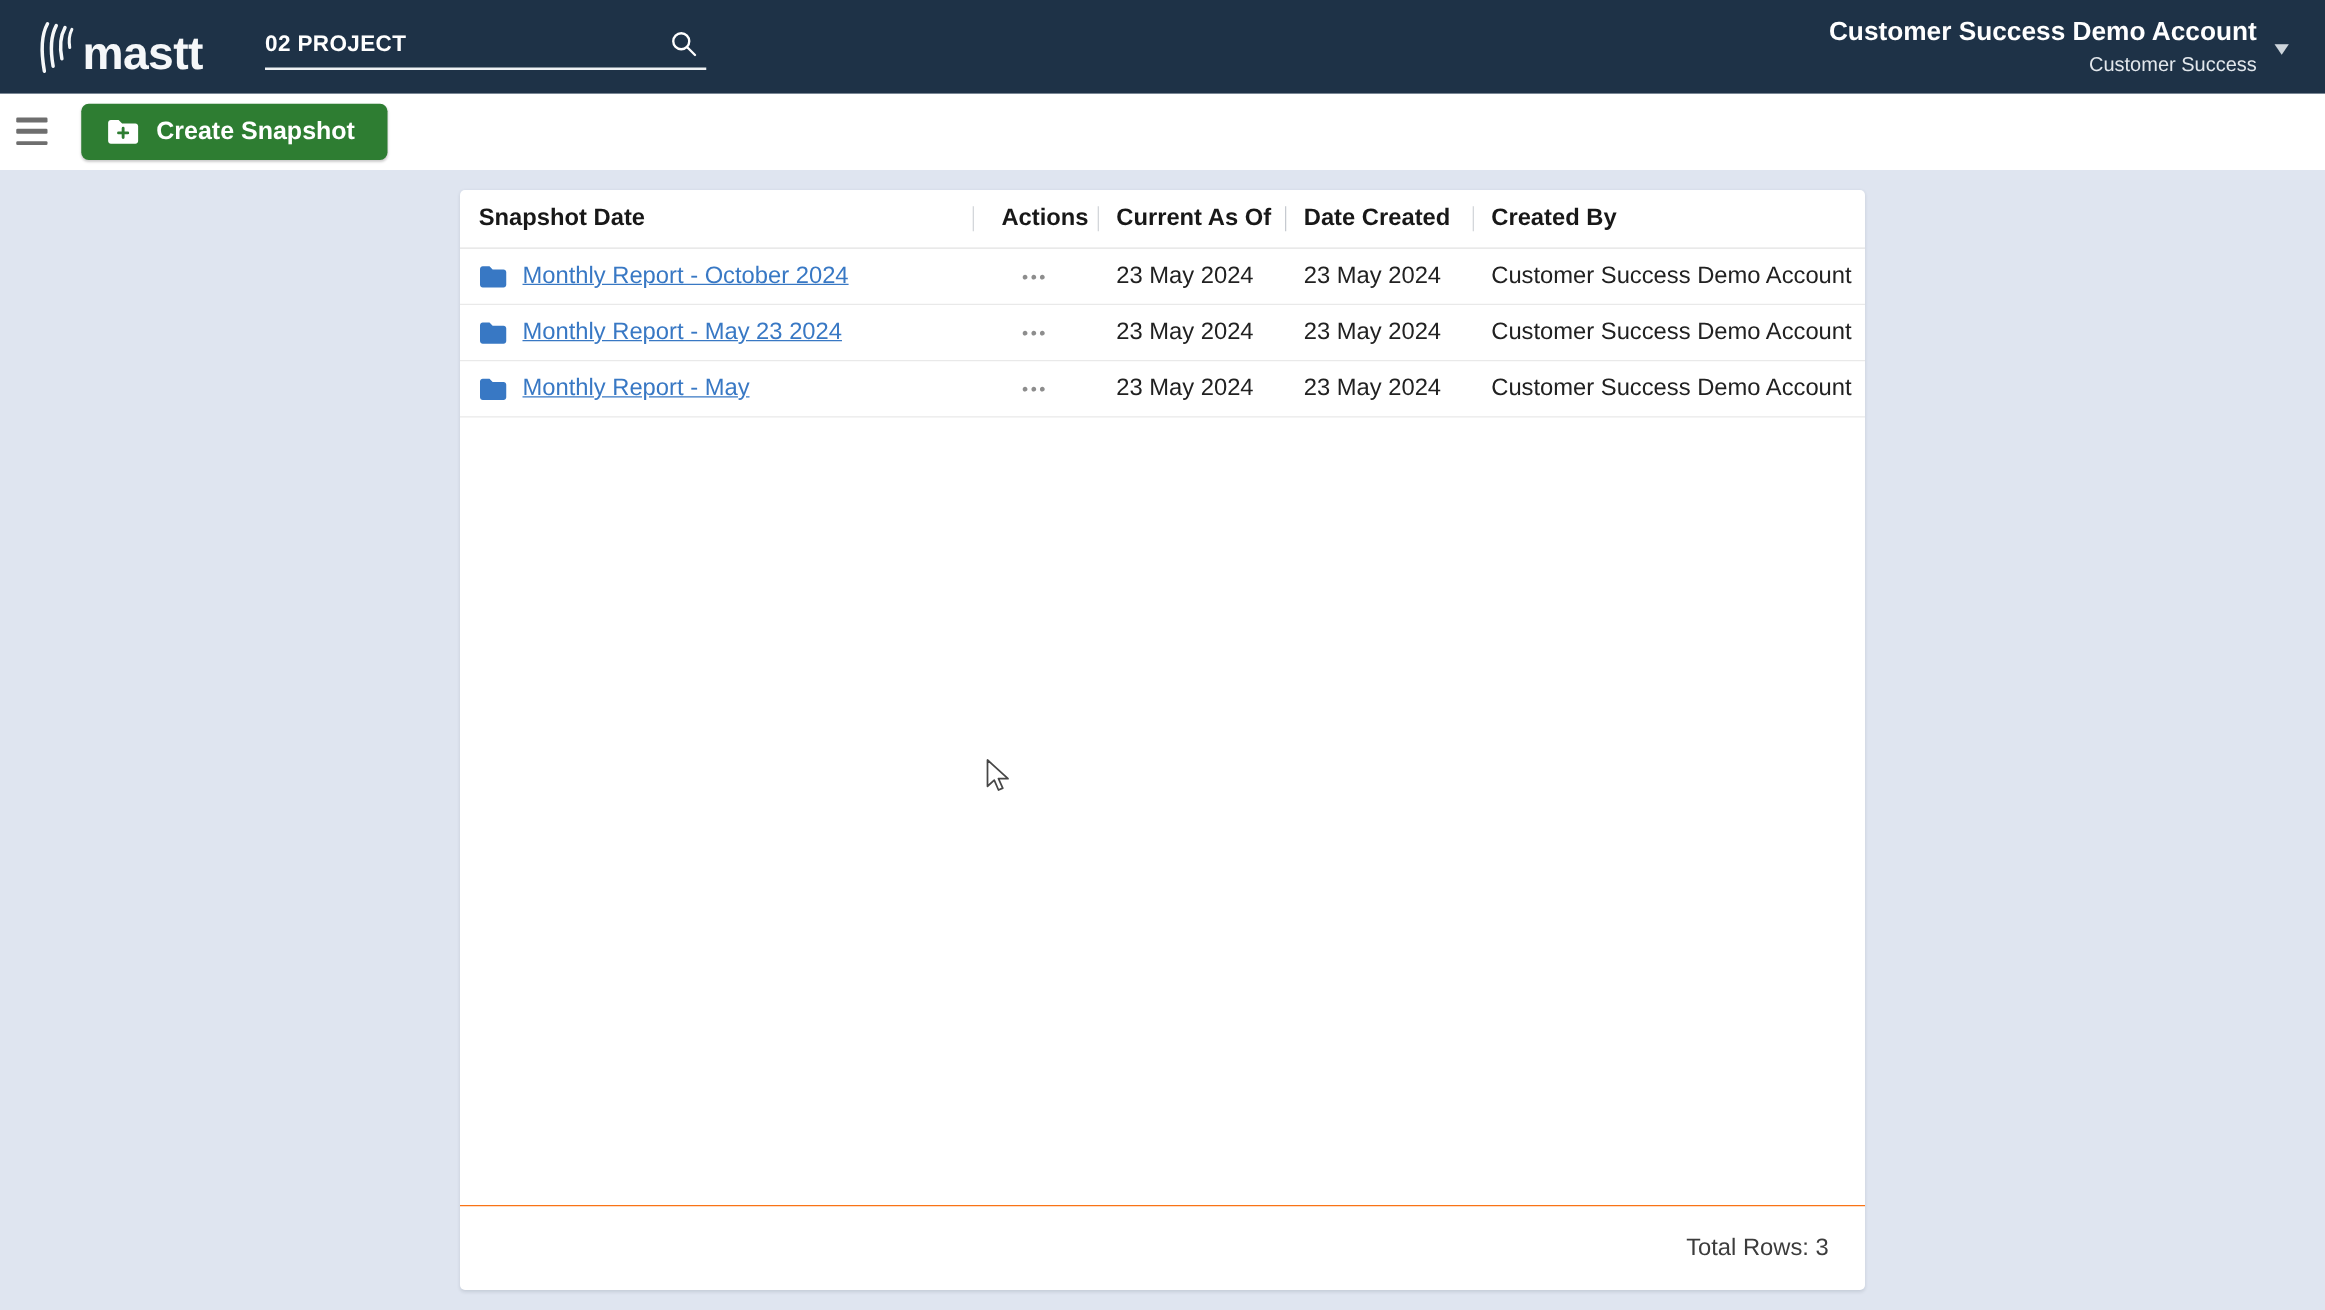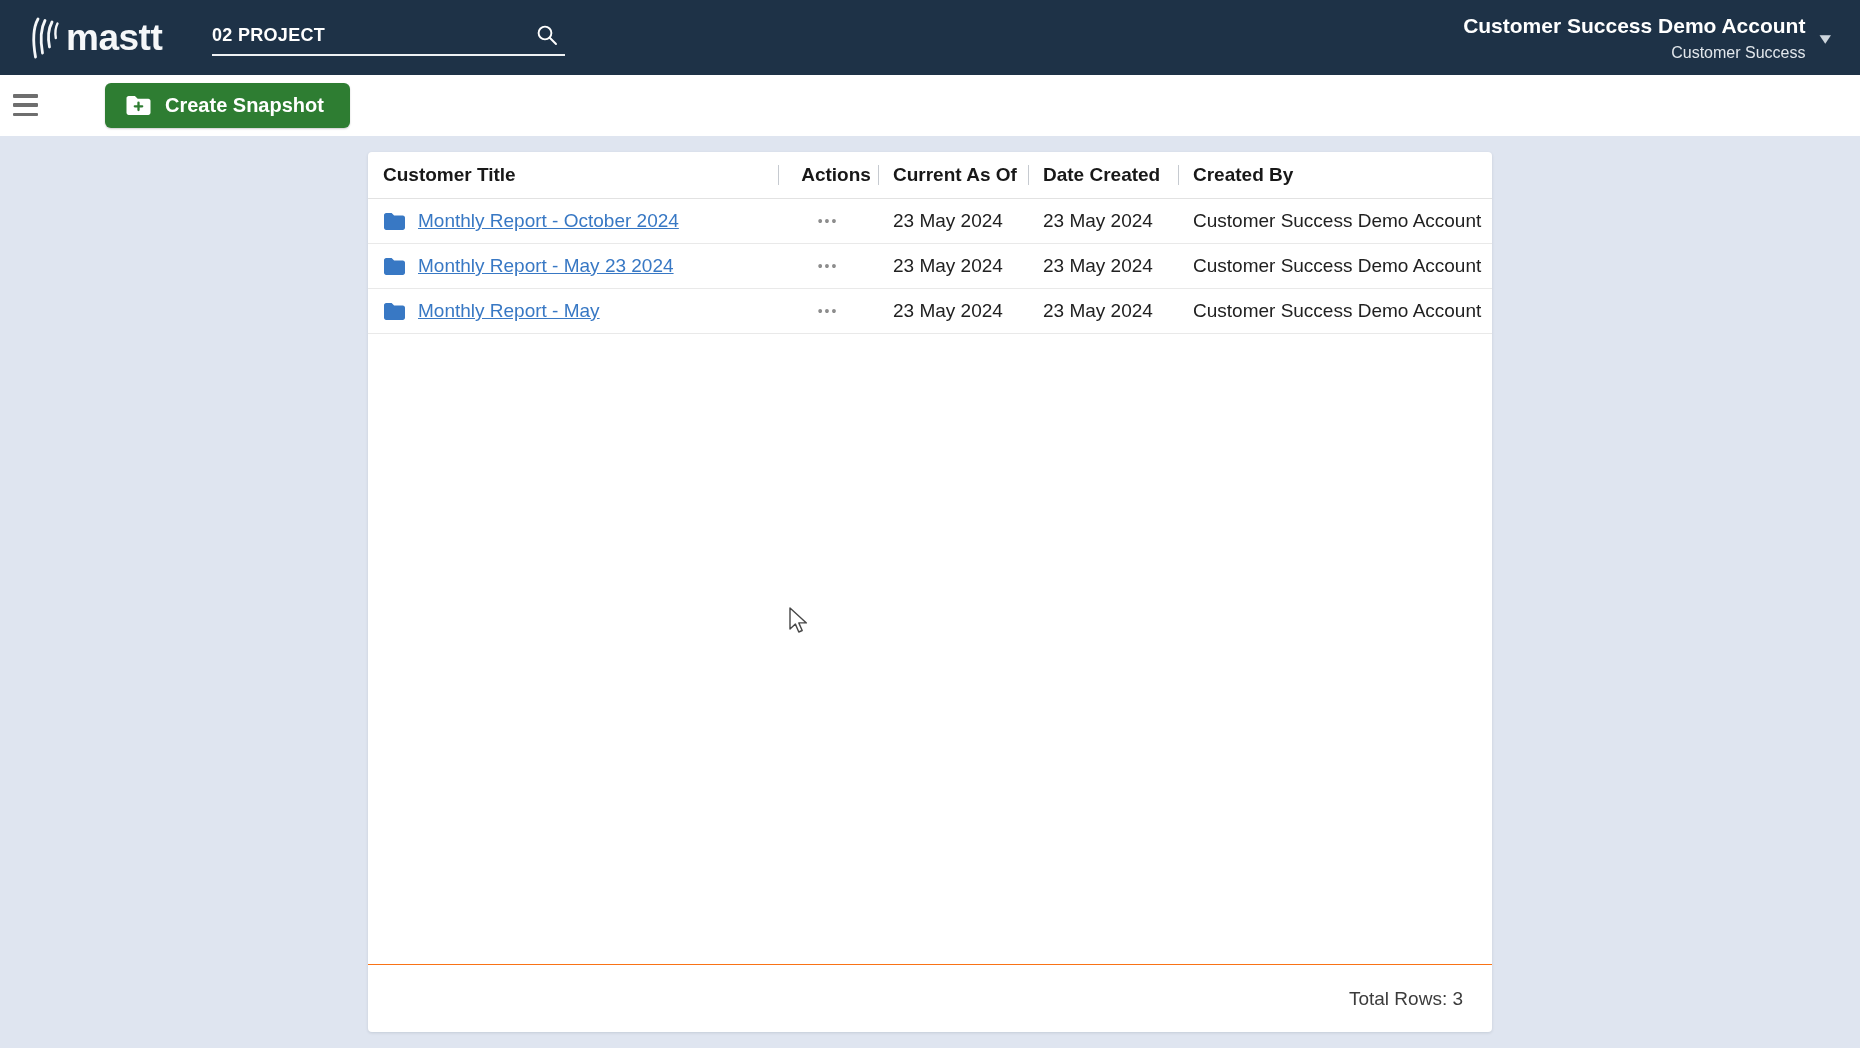--- a/index.html
+++ b/index.html
@@ -2,36 +2,36 @@
 <html><head>
 <meta charset="utf-8">
 <style>
   * { margin:0; padding:0; box-sizing:border-box; }
   html,body { width:1860px; height:1048px; }
   body { font-family:"Liberation Sans","DejaVu Sans",sans-serif; overflow:hidden; }
   .stage { position:relative; width:1860px; height:1048px; background:#dfe5f0; overflow:hidden; }
 
   
   .topbar { position:absolute; top:0; left:0; width:100%; height:75px; background:#1e3247; display:flex; align-items:center; }
-  .logo { display:flex; align-items:center; margin-left:28px; gap:6px; }
+  .logo { display:flex; align-items:flex-end; margin-left:28px; gap:6px; }
   .logo-text { color:#f5f7f9; font-size:37px; font-weight:bold; letter-spacing:-0.5px; line-height:1; }
   .search-wrap { position:absolute; left:212px; top:18px; width:353px; height:38px; border-bottom:2px solid #eef1f4; }
   .search-input { width:300px; height:34px; background:transparent; border:none; outline:none; color:#ffffff; font-size:18px; font-family:inherit; letter-spacing:0.3px;font-weight:bold; }
   .search-icon { position:absolute; right:6px; top:5px; width:24px; height:24px; cursor:pointer; }
   .account { position:absolute; right:30px; top:0; height:75px; display:flex; align-items:center; gap:16px; cursor:pointer; }
   .account-texts { display:flex; flex-direction:column; align-items:flex-end; }
   .account-name { color:#ffffff; font-size:21px; font-weight:bold; line-height:1.25; }
   .account-sub { color:#e2e7ec; font-size:16px; margin-top:4px; line-height:1.2; }
   .chevron { color:#cdd5dc; font-size:17px; line-height:1; transform:scaleX(1.35); margin-top:2px; }
 
   
   .toolbar { position:absolute; top:75px; left:0; width:100%; height:61px; background:#ffffff; }
   .menu-btn { position:absolute; left:13px; top:19px; width:25px; height:22px; display:flex; flex-direction:column; justify-content:space-between; cursor:pointer; background:none; border:none; padding:0; }
   .menu-btn span { display:block; width:25px; height:3.5px; background:#6e6e6e; border-radius:1px; }
-  .create-btn { position:absolute; left:65px; top:8px; height:45px; padding:0 26px 0 20px; background:#2e7d32; color:#ffffff; border:none; border-radius:6px; font-size:20px; font-weight:bold; font-family:inherit; display:flex; align-items:center; gap:13px; cursor:pointer; box-shadow:0 1px 2px rgba(0,0,0,0.2);margin-left:40px; }
+  .create-btn { position:absolute; left:65px; top:8px; height:45px; padding:0 26px 0 20px; background:#2e7d32; color:#ffffff; border:none; border-radius:6px; font-size:20px; font-weight:bold; font-family:inherit; display:flex; align-items:center; gap:13px; cursor:pointer; box-shadow:0 1px 2px rgba(0,0,0,0.2); }
 
   
   .content { position:absolute; top:136px; left:0; width:100%; height:912px; background:#dfe5f0; }
   .card { position:absolute; left:368px; top:16px; width:1124px; height:880px; background:#ffffff; border-radius:4px; box-shadow:0 1px 3px rgba(25,39,57,0.13); display:flex; flex-direction:column; overflow:hidden; }
   .grid-row { display:grid; grid-template-columns:410px 100px 150px 150px 1fr; align-items:stretch; }
   .thead { height:47px; border-bottom:1px solid #e2e2e2; flex:0 0 auto; }
   .th { position:relative; display:flex; align-items:center; padding-left:15px; font-size:19px; font-weight:bold; color:#181818; white-space:nowrap; overflow:hidden; }
   .th.sep::before { content:""; position:absolute; left:0; top:50%; transform:translateY(-50%); width:1px; height:20px; background:#c6cad0; }
   .th.center { justify-content:center; padding-left:16px; }
   .tbody { flex:1 1 auto; }
@@ -91,21 +91,21 @@
         <path d="M13.5 8.6 v7.4 M9.8 12.3 h7.4" stroke="#2e7d32" stroke-width="2.3" stroke-linecap="round"></path>
       </svg>
       <span>Create Snapshot</span>
     </button>
   </div>
 
   <main class="content">
     <section class="card">
 
       <div class="thead grid-row">
-        <div class="th">Customer Title</div>
+        <div class="th">Snapshot Date</div>
         <div class="th sep center">Actions</div>
         <div class="th sep">Current As Of</div>
         <div class="th sep">Date Created</div>
         <div class="th sep">Created By</div>
       </div>
 
       <div class="tbody">
 
         <div class="trow grid-row">
           <div class="td title-cell">

